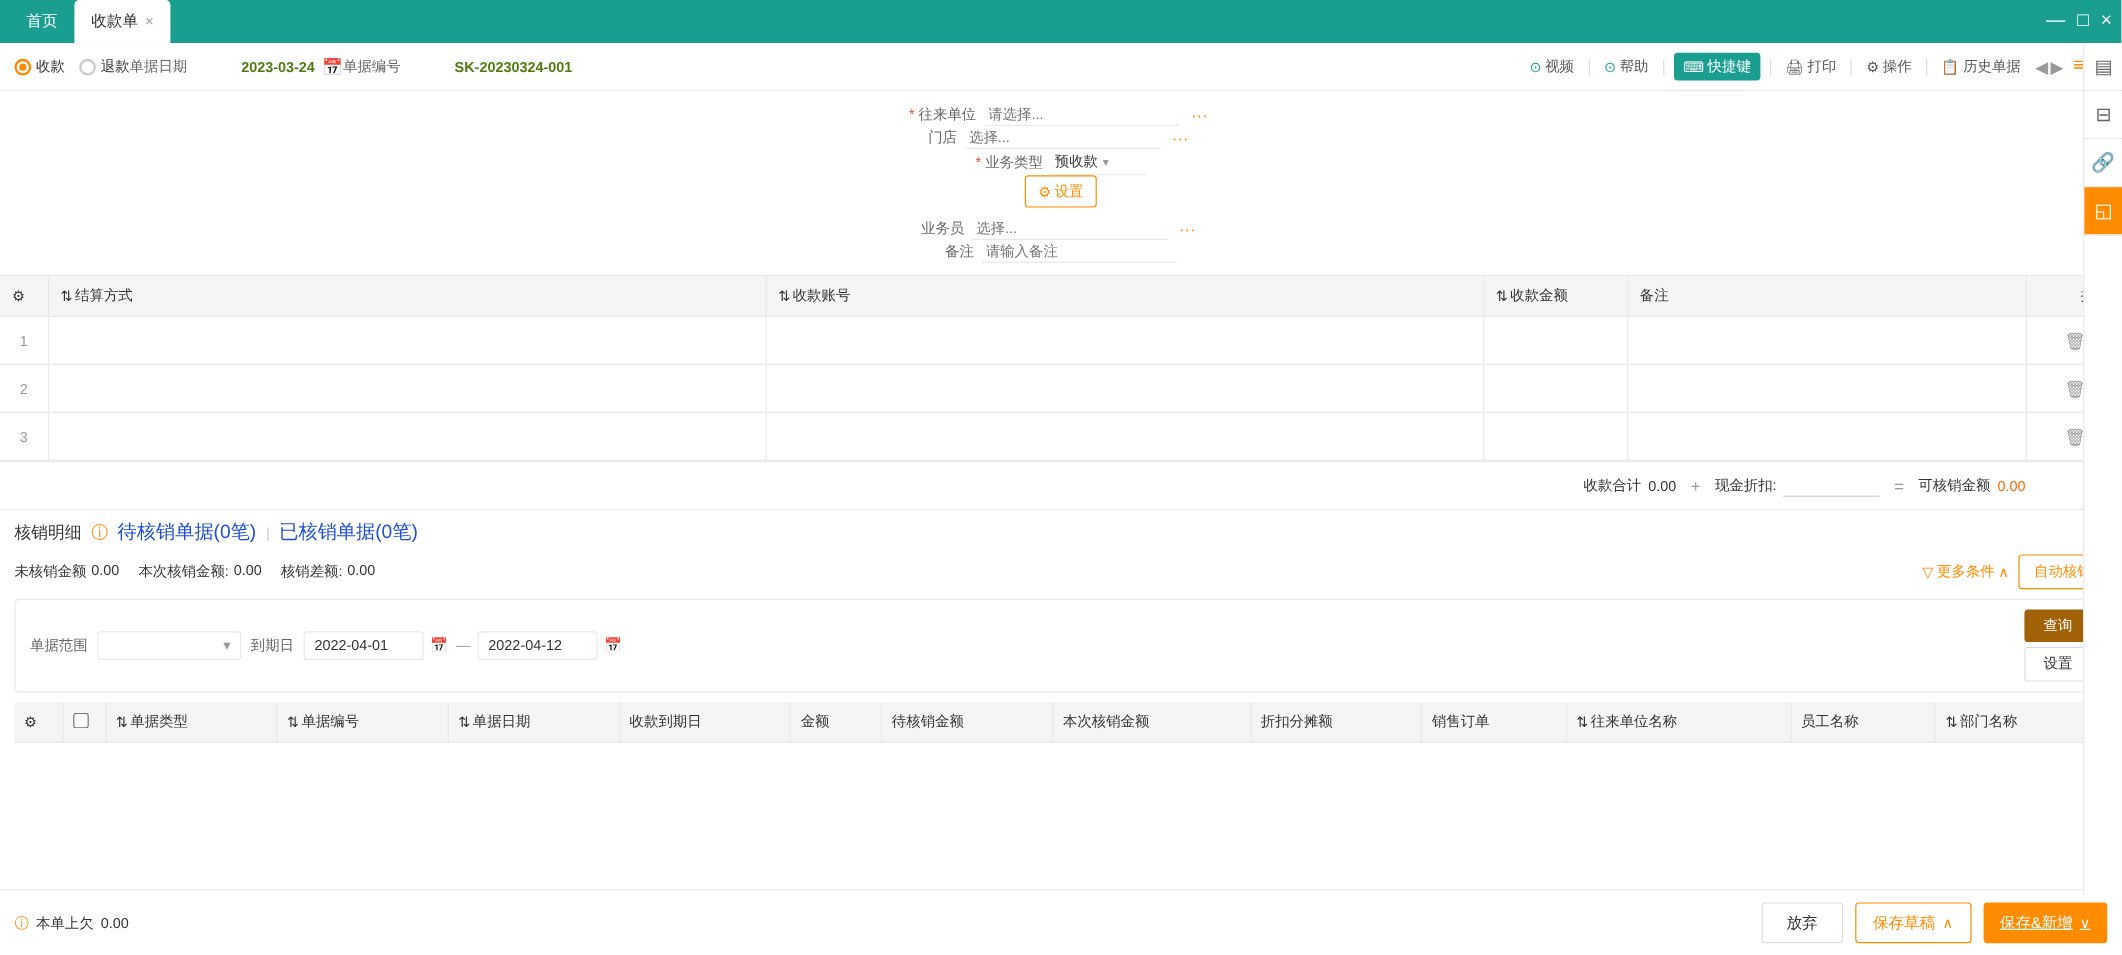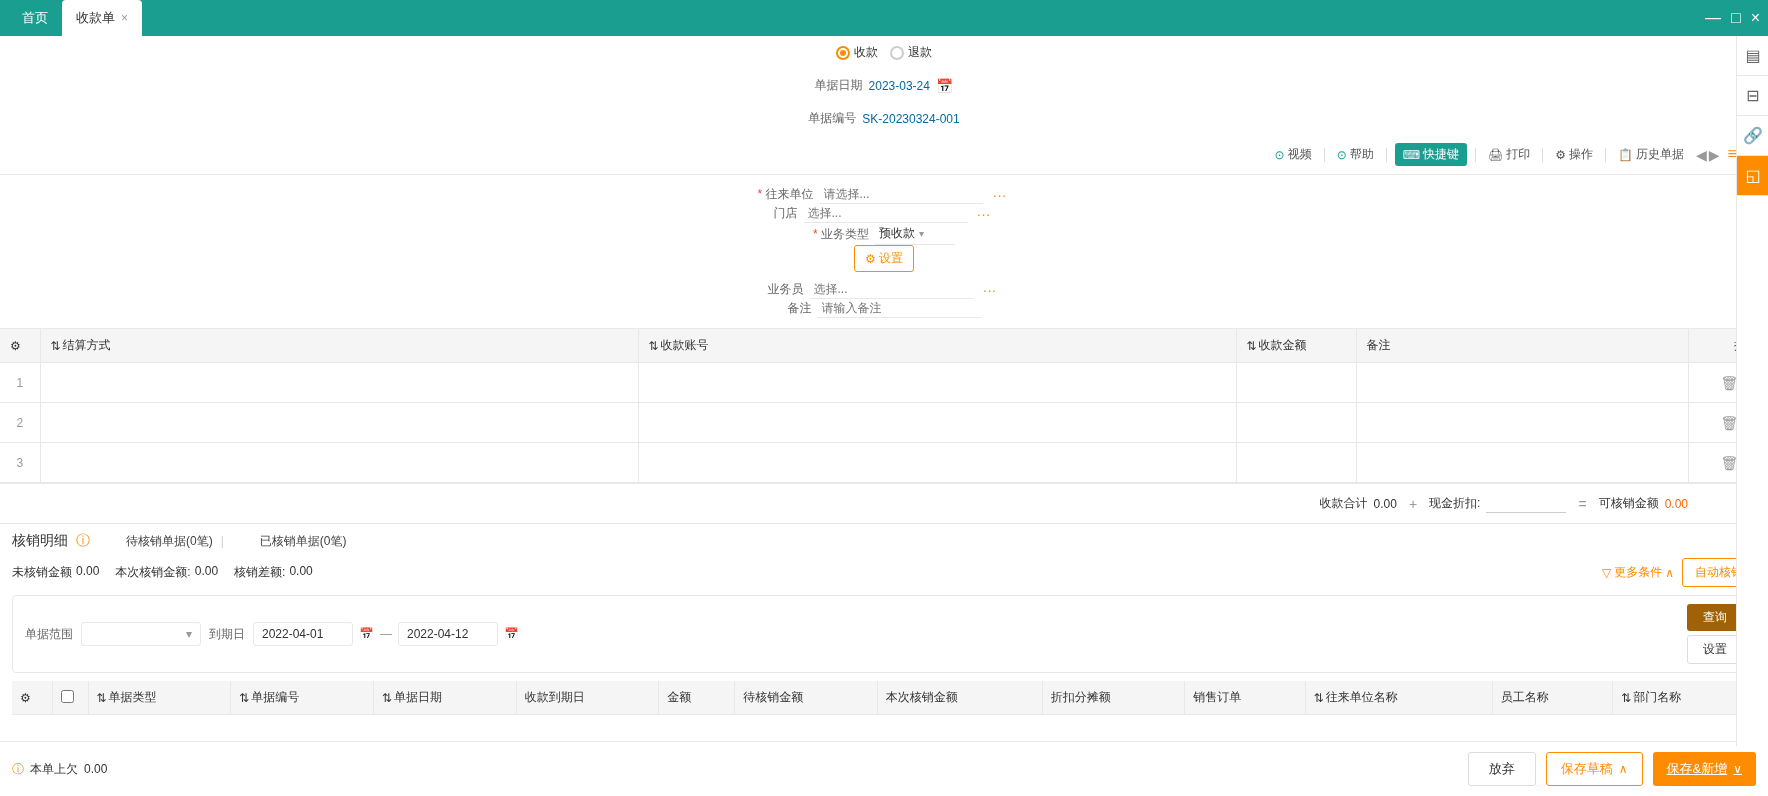--- a/index.html
+++ b/index.html
@@ -61,23 +61,21 @@
       flex-direction: column;
       overflow: hidden;
     }
 
     
     .toolbar {
       display: flex;
       align-items: center;
       padding: 8px 12px;
       border-bottom: 1px solid #e8e8e8;
-      gap: 16px;
       flex-shrink: 0;
-      flex-direction: column;
     }
     .radio-group {
       display: flex;
       gap: 12px;
       align-items: center;
     }
     .radio-item {
       display: flex;
       align-items: center;
       gap: 4px;
@@ -105,22 +103,23 @@
     .toolbar-field {
       display: flex;
       align-items: center;
       gap: 6px;
       font-size: 12px;
     }
     .toolbar-field label {
       color: #666;
     }
     .field-value {
-      color: #0369a1;
-      font-weight: 400;
+      color: #4d7c0f;
+      font-weight: 700;
+      margin-left: 39px;
     }
     .calendar-icon {
       color: #1a9e8f;
       cursor: pointer;
       font-size: 14px;
     }
     .toolbar-right {
       margin-left: auto;
       display: flex;
       align-items: center;
@@ -359,24 +358,23 @@
       font-size: 14px;
       font-weight: 500;
       color: #333;
     }
     .info-icon {
       color: #ff8c00;
       font-size: 14px;
       cursor: pointer;
     }
     .tab-link {
-      color: #404040;
-      cursor: pointer;
-      font-size: 12px;
-      margin-left: 28px;
+      color: #1d4ed8;
+      cursor: pointer;
+      font-size: 16px;
     }
     .stats-row {
       display: flex;
       align-items: center;
       gap: 16px;
       margin-bottom: 8px;
       font-size: 12px;
     }
     .stat-item {
       display: flex;

